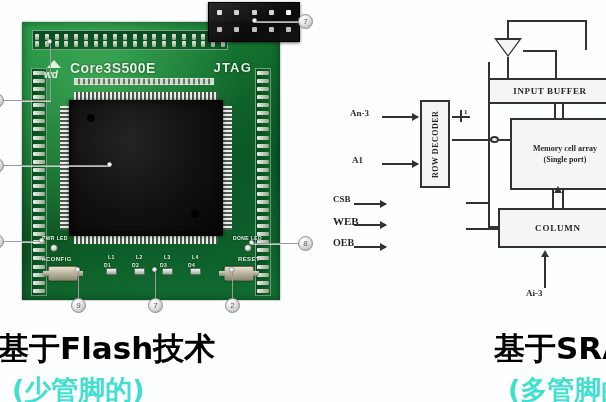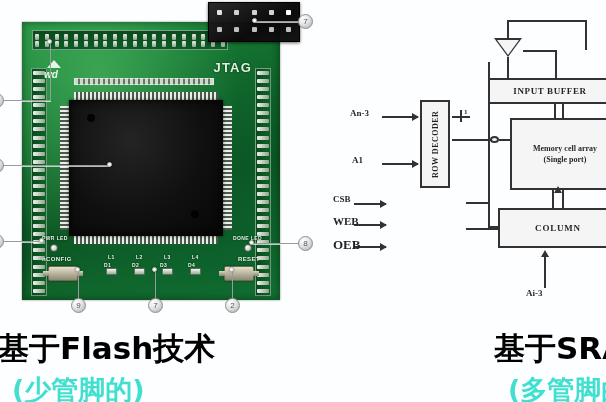--- a/index.html
+++ b/index.html
@@ -344,20 +344,21 @@
           <b></b>
           <b></b>
           <b></b>
       </div>
 
       <div class="logo">
         <div class="tri"></div>
         <div class="wd">wd</div>
       </div>
 
+      <div class="silk silk-title">Core3S500E</div>
       <div class="silk silk-jtag">JTAG</div>
 
       <div class="smd-strip"></div>
 
       <div class="fpga-wrap">
         <div class="fpga-pins top"></div>
         <div class="fpga-pins bot"></div>
         <div class="fpga-pins lft"></div>
         <div class="fpga-pins rgt"></div>
         <div class="fpga-body">
@@ -474,21 +475,21 @@
       <div class="dg-line h" style="left:24px;top:203px;width:32px;"></div>
       <div class="dg-arrow" style="left:50px;top:200px;"></div>
       <div class="dg-lbl" style="left:3px;top:194px;font-size:9px;">CSB</div>
 
       <div class="dg-line h" style="left:24px;top:224px;width:32px;"></div>
       <div class="dg-arrow" style="left:50px;top:221px;"></div>
       <div class="dg-lbl" style="left:3px;top:215px;font-size:11px;">WEB</div>
 
       <div class="dg-line h" style="left:24px;top:246px;width:32px;"></div>
       <div class="dg-arrow" style="left:50px;top:243px;"></div>
-      <div class="dg-lbl" style="left:3px;top:237px;font-size:13px;">OEB</div>
+      <div class="dg-lbl" style="left:3px;top:237px;font-size:10px;">OEB</div>
 
       <div class="dg-line h" style="left:136px;top:202px;width:24px;"></div>
       <div class="dg-line v" style="left:158px;top:62px;height:142px;"></div>
       <div class="dg-line h" style="left:136px;top:228px;width:112px;"></div>
 
       <div class="dg-tri-o" style="left:164px;top:38px;"></div>
       <div class="dg-tri-i" style="left:167px;top:40px;"></div>
       <div class="dg-line v" style="left:177px;top:20px;height:20px;"></div>
       <div class="dg-line h" style="left:177px;top:20px;width:80px;"></div>
       <div class="dg-line v" style="left:255px;top:20px;height:30px;"></div>

